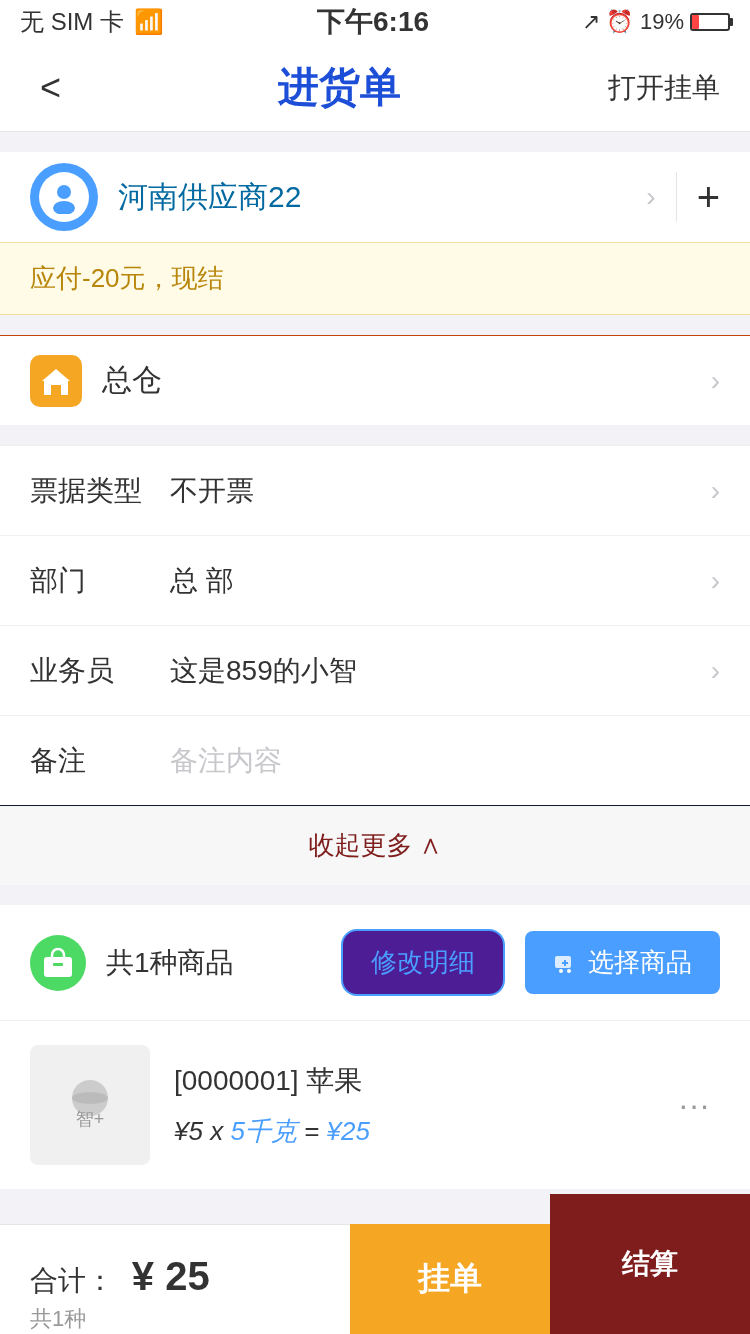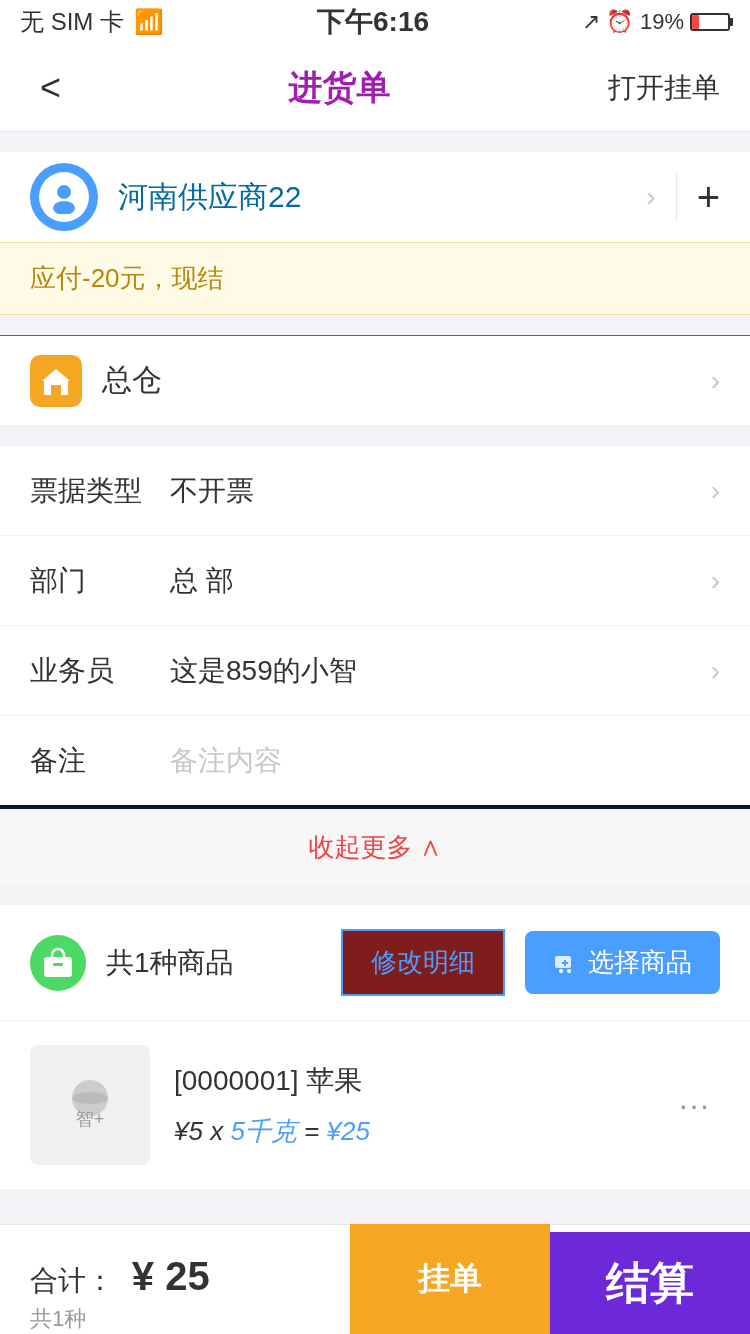--- a/index.html
+++ b/index.html
@@ -67,23 +67,23 @@
       padding: 0 30px;
       border-bottom: 1px solid #e5e5e5;
     }
     .nav-back {
       font-size: 36px;
       color: #333;
       cursor: pointer;
       padding: 10px;
     }
     .nav-title {
-      font-size: 34px;
+      font-size: 41px;
       font-weight: 600;
-      color: #a21caf;
+      color: #1d4ed8;
     }
     .nav-right {
       font-size: 28px;
       color: #333;
       cursor: pointer;
     }
 
     
     .content {
       padding-bottom: 120px;
@@ -217,24 +217,24 @@
       color: #c7c7cc;
     }
 
     
     .collapse-btn {
       height: 80px;
       background: #f7f7f7;
       display: flex;
       align-items: center;
       justify-content: center;
-      border-top: 4px solid #0f172a;
+      border-top: 1px solid #0f172a;
       cursor: pointer;
       font-size: 26px;
-      color: #ef4444;
+      color: #7f1d1d;
     }
 
     
     .products-header {
       background: #fff;
       display: flex;
       align-items: center;
       padding: 24px 30px;
       gap: 20px;
     }
@@ -249,22 +249,22 @@
       flex-shrink: 0;
     }
     .products-count {
       flex: 1;
       font-size: 28px;
       color: #333;
     }
     .btn-outline {
       border: 2px solid #4a9eff;
       color: #4a9eff;
-      background: #7f1d1d;
-      border-radius: 0;
+      background: #4c1d95;
+      border-radius: 16px;
       padding: 14px 28px;
       font-size: 26px;
       cursor: pointer;
     }
     .btn-solid {
       border: none;
       color: #fff;
       background: #4a9eff;
       border-radius: 8px;
       padding: 14px 28px;
@@ -358,24 +358,24 @@
       font-size: 32px;
       font-weight: 600;
       border: none;
       cursor: pointer;
       display: flex;
       align-items: center;
       justify-content: center;
     }
     .btn-checkout {
       width: 200px;
-      height: 102px;
-      background: #6d28d9;
+      height: 140px;
+      background: #7f1d1d;
       color: #fff;
-      font-size: 44px;
+      font-size: 28px;
       font-weight: 600;
       border: none;
       cursor: pointer;
       display: flex;
       align-items: center;
       justify-content: center;
     }
   </style>
 </head>
 <body>

